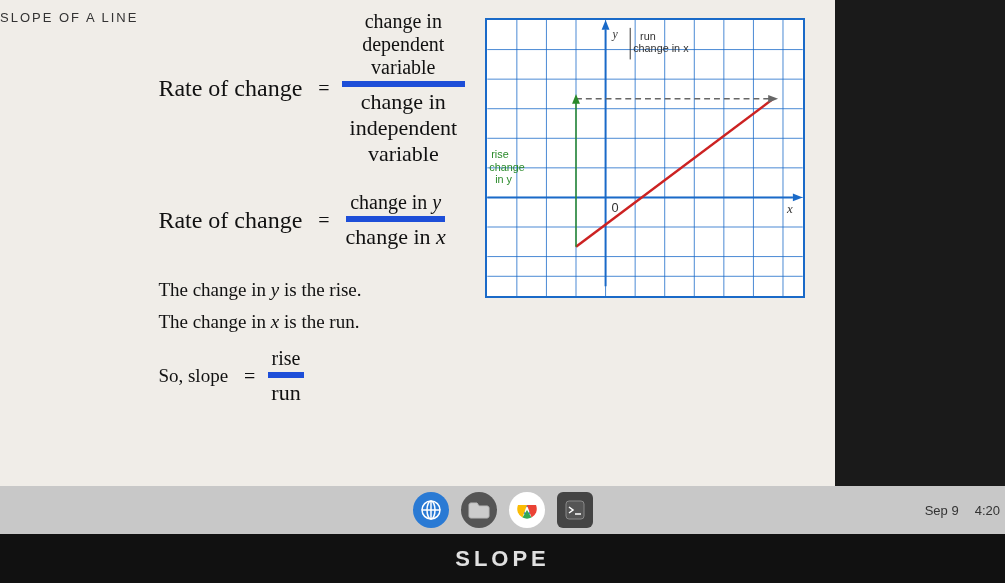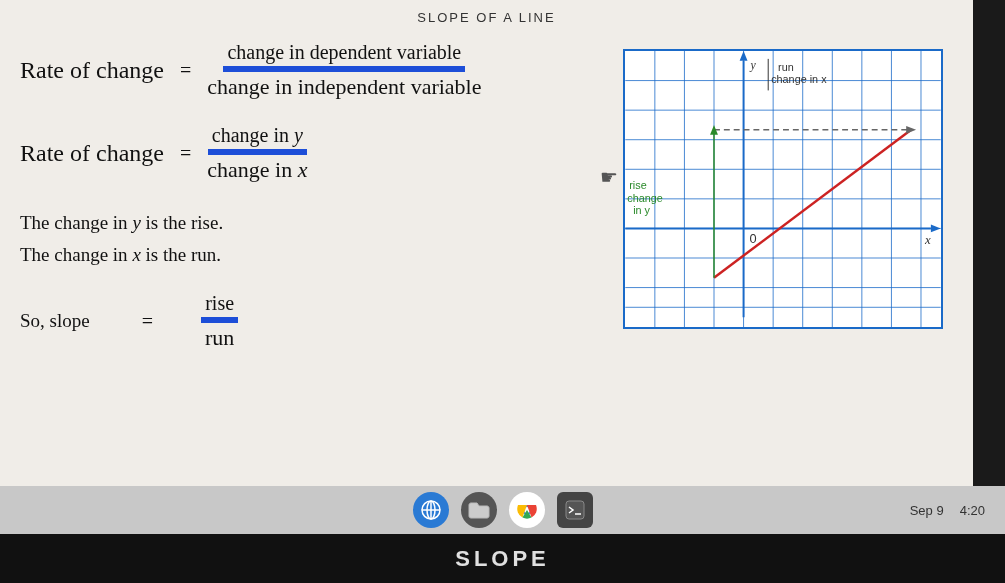--- a/index.html
+++ b/index.html
@@ -8,26 +8,26 @@
       width: 1005px;
       height: 583px;
       background: #1a1a1a;
       font-family: Georgia, 'Times New Roman', serif;
       overflow: hidden;
       display: flex;
       flex-direction: column;
     }
 
     .screen {
-      width: 973px;
+      width: 835px;
       height: 530px;
       background: #f0ede8;
       position: relative;
       display: flex;
-      flex-direction: column;
+      flex-direction: row;
     }
 
     .title-bar {
       text-align: center;
       padding: 10px 0 6px 0;
       font-family: Arial, sans-serif;
       font-size: 13px;
       letter-spacing: 2px;
       color: #333;
       font-weight: 400;
@@ -85,26 +85,25 @@
     .italic { font-style: italic; }
 
     .description-block {
       margin-top: 10px;
       font-size: 19px;
       line-height: 1.7;
       color: #111;
     }
 
     .slope-block {
-      margin-top: 20px;
+      margin-top: 8px;
       display: flex;
       align-items: center;
       font-size: 19px;
       color: #111;
-      gap: 36px;
     }
 
     .slope-label {
       margin-right: 8px;
     }
 
     
     .graph-area {
       width: 320px;
       margin-top: 8px;
@@ -128,21 +127,21 @@
     }
 
     
     .taskbar {
       width: 1005px;
       height: 53px;
       background: #c8c8c8;
       display: flex;
       align-items: center;
       justify-content: space-between;
-      padding: 0 20px;
+      padding: 0 5px;
     }
 
     .taskbar-icons {
       display: flex;
       align-items: center;
       gap: 12px;
       position: absolute;
       left: 50%;
       transform: translateX(-50%);
     }

